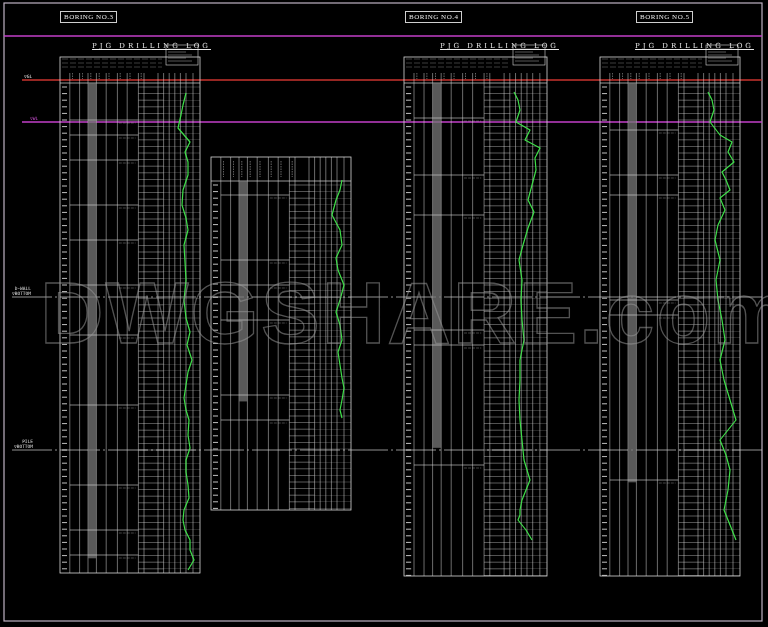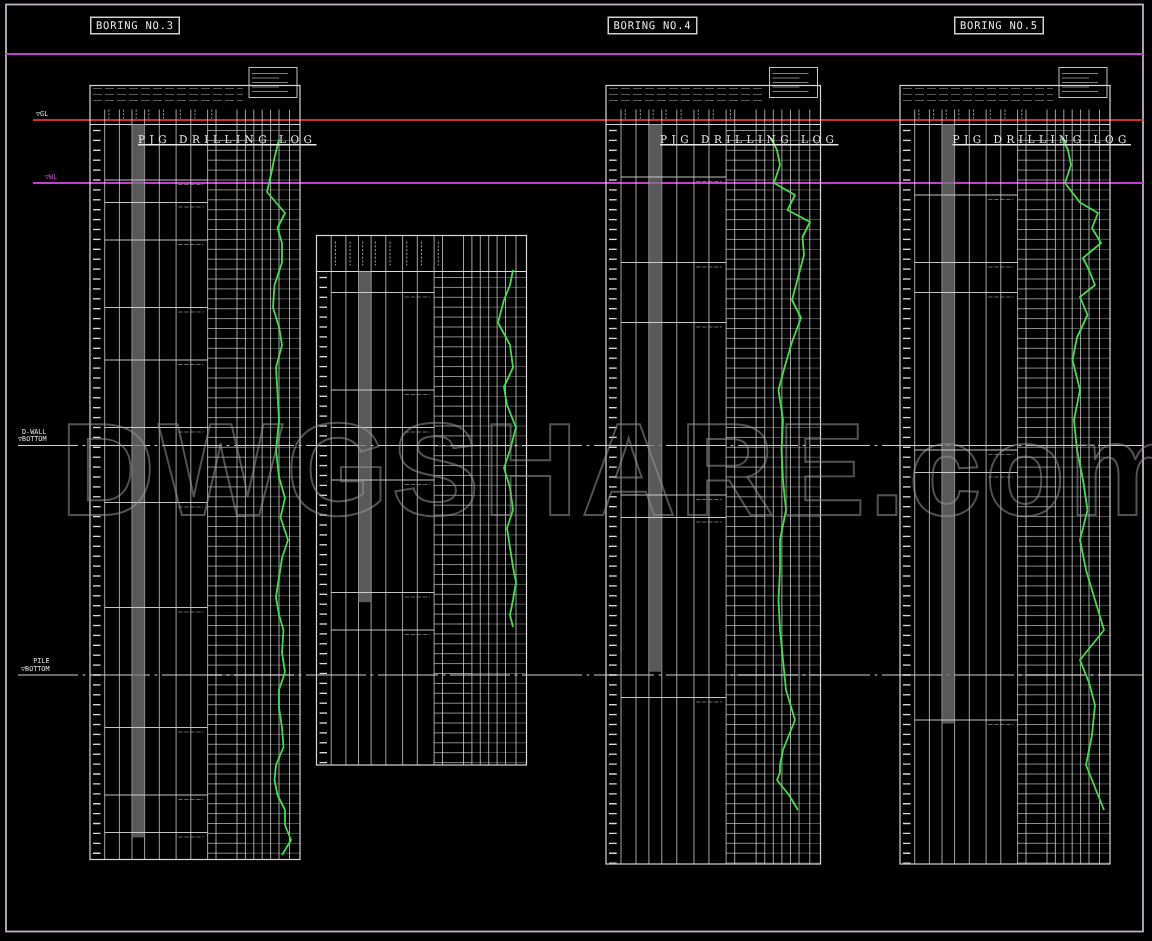--- a/index.html
+++ b/index.html
@@ -1,20 +1,20 @@
 <!DOCTYPE html>
 <html><head>
 <meta charset="utf-8">
 <style>
   html,body{margin:0;padding:0;background:#000;}
   body{width:768px;height:627px;position:relative;overflow:hidden;font-family:"DejaVu Sans Mono","Liberation Mono",monospace;color:#ddd;}
   #canvas{position:absolute;left:0;top:0;width:768px;height:627px;}
-  .label-box{position:absolute;border:1px solid #cfcfcf;color:#e8e8e8;font-size:7px;letter-spacing:0.5px;padding:1px 3px;line-height:8px;white-space:nowrap;}
+  .label-box{position:absolute;border:1px solid #cfcfcf;color:#e8e8e8;font-size:7px;letter-spacing:0.5px;padding:1px 3px;line-height:8px;white-space:nowrap;font-family:Liberation Serif, serif;}
   .side-label{position:absolute;color:#e0e0e0;font-size:4.5px;line-height:5px;text-align:right;white-space:pre;}
-  .log-title{position:absolute;color:#e8e8e8;font-family:"DejaVu Serif","Liberation Serif",serif;font-size:7px;letter-spacing:3px;text-decoration:underline;white-space:nowrap;margin-top:47px;}
+  .log-title{position:absolute;color:#e8e8e8;font-family:"DejaVu Serif","Liberation Serif",serif;font-size:7px;letter-spacing:3px;text-decoration:underline;white-space:nowrap;}
   .watermark{position:absolute;left:40px;top:262px;font-family:"Liberation Sans","DejaVu Sans",sans-serif;font-weight:bold;font-size:88px;letter-spacing:2px;color:transparent;-webkit-text-stroke:1.3px rgba(150,150,150,0.55);white-space:nowrap;pointer-events:none;}
 </style>
 </head>
 <body>
 
 <div id="canvas">
   <svg id="drawing" width="768" height="627" viewBox="0 0 768 627" xmlns="http://www.w3.org/2000/svg">
 
     <rect x="4" y="3" width="758" height="618" fill="none" stroke="#bfb2c3" stroke-width="1.2"></rect>
     <g id="ref-lines">

